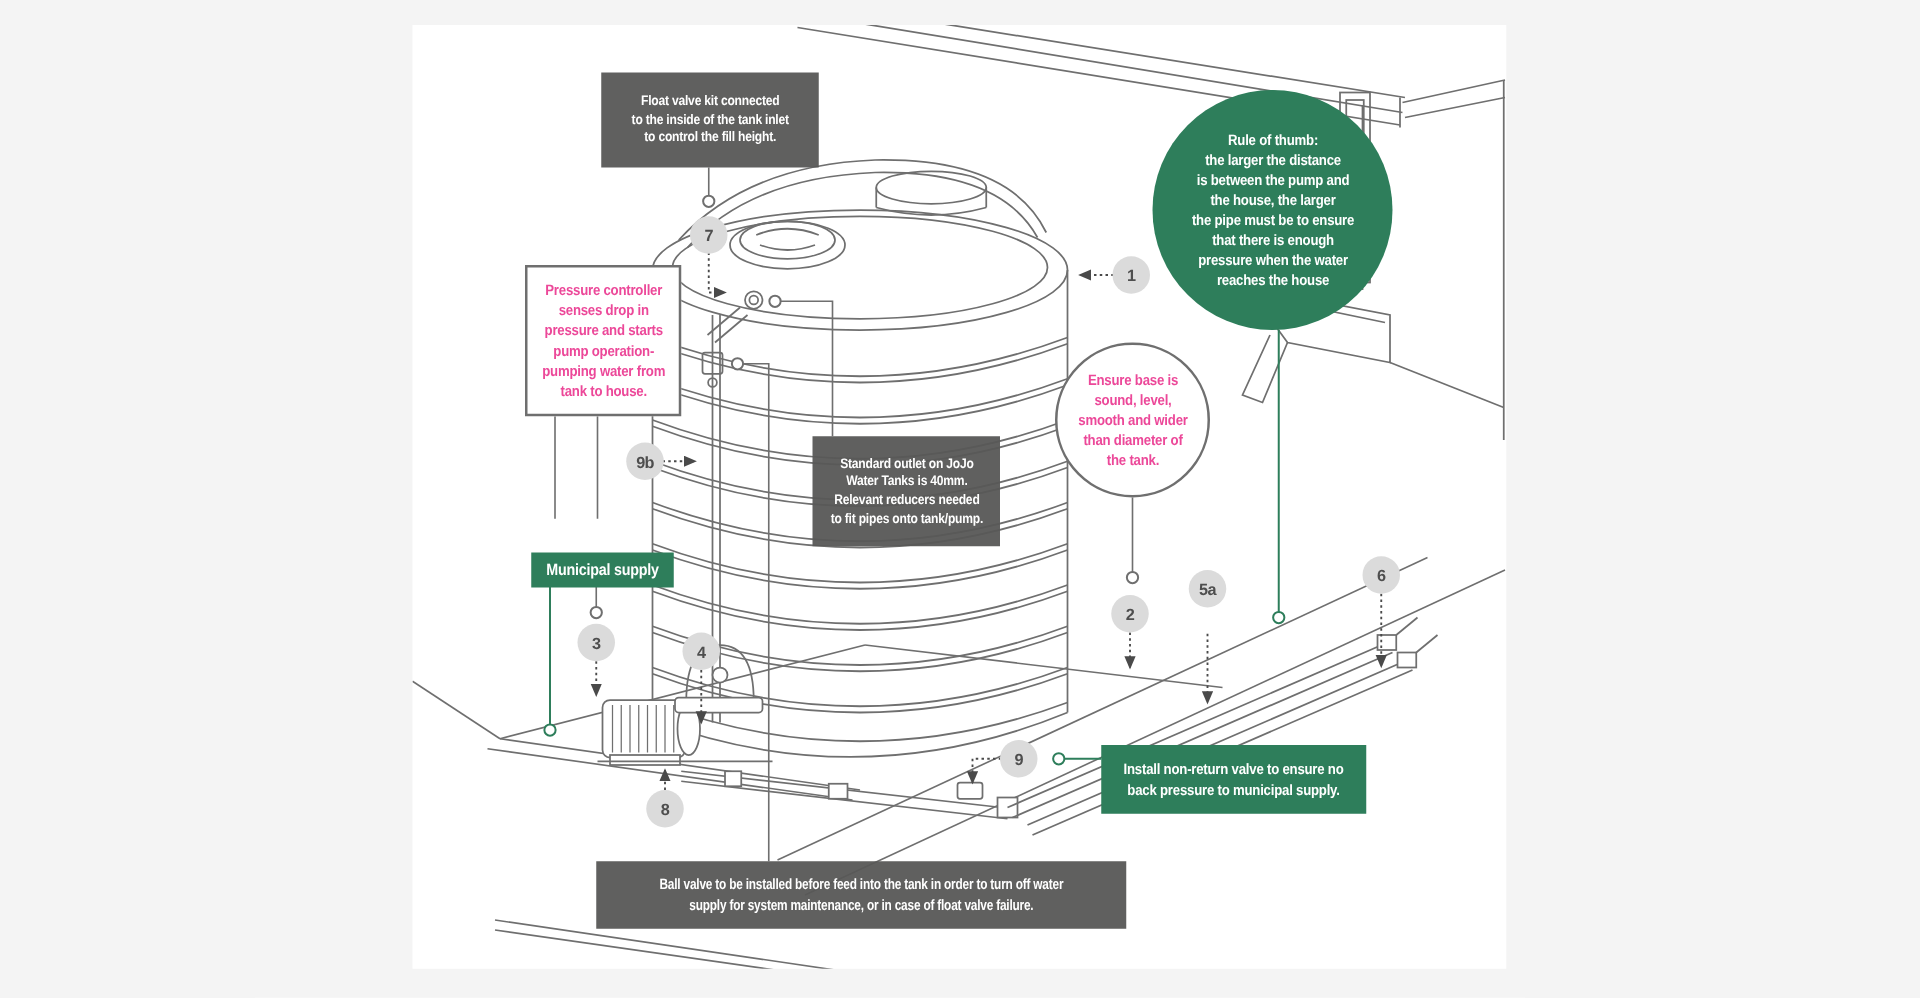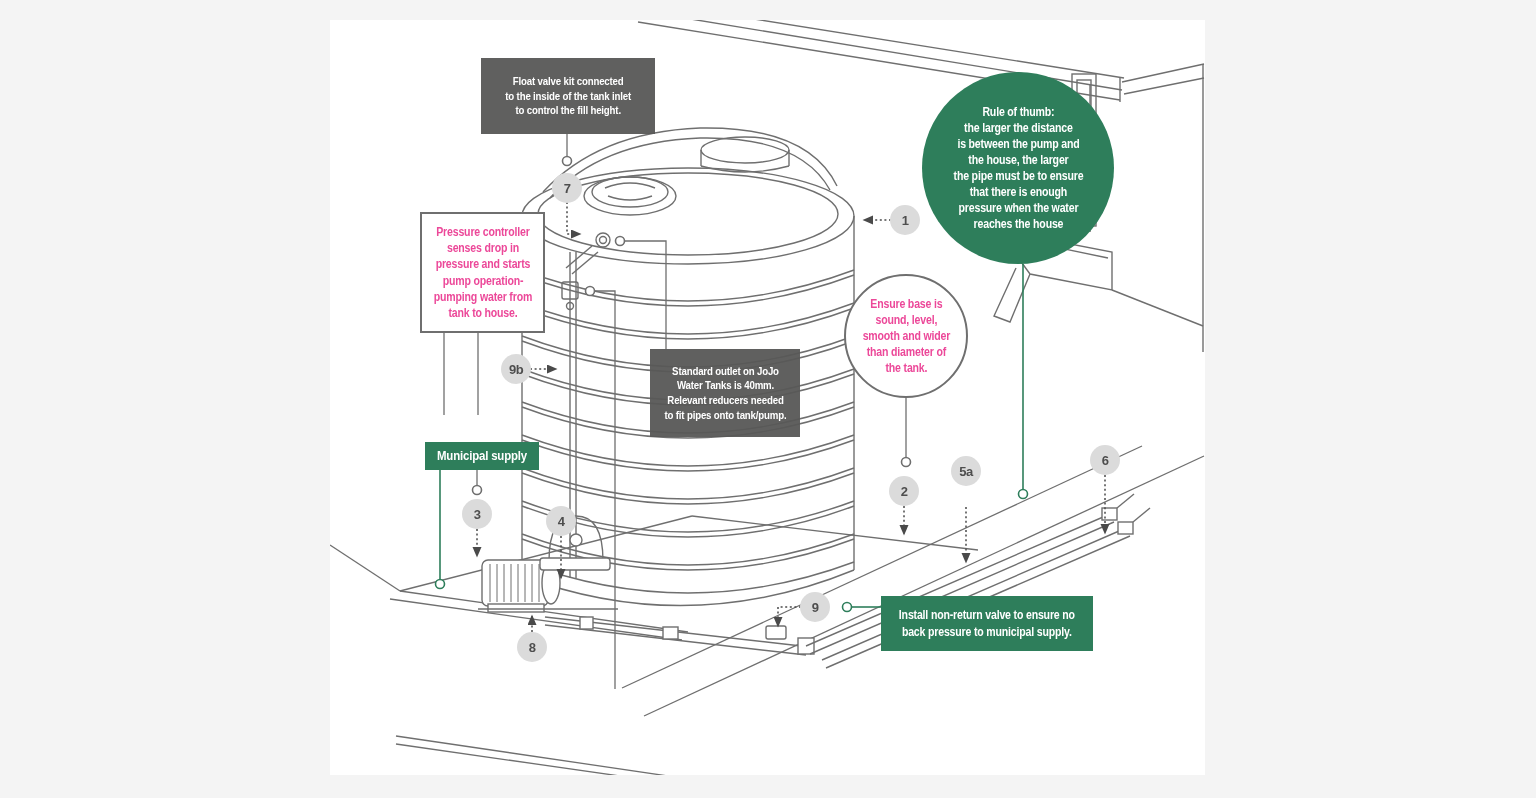--- a/index.html
+++ b/index.html
@@ -225,20 +225,24 @@
 
     <div class="callout green-box" style="left:95px; top:395px; width:114px; height:28px; font-size:13px;margin-top:27px;">
       <div class="pre">Municipal supply</div>
     </div>
 
     <div class="callout green-box" style="left:551px; top:576px; width:212px; height:55px; font-size:12px;">
       <div class="pre">Install non-return valve to ensure no
 back pressure to municipal supply.</div>
     </div>
 
+    <div class="callout dark-box" style="left:147px; top:669px; width:424px; height:54px; font-size:12px;">
+      <div class="pre-wide">Ball valve to be installed before feed into the tank in order to turn off water
+supply for system maintenance, or in case of float valve failure.</div>
+    </div>
 
     <div class="badge" style="left:575px; top:200px;">1</div>
     <div class="badge" style="left:574px; top:471px;">2</div>
     <div class="badge" style="left:147px; top:494px;">3</div>
     <div class="badge" style="left:231px; top:501px;">4</div>
     <div class="badge" style="left:636px; top:451px;">5a</div>
     <div class="badge" style="left:186px; top:349px;">9b</div>
     <div class="badge" style="left:775px; top:440px;">6</div>
     <div class="badge" style="left:237px; top:168px;">7</div>
     <div class="badge" style="left:202px; top:627px;">8</div>

